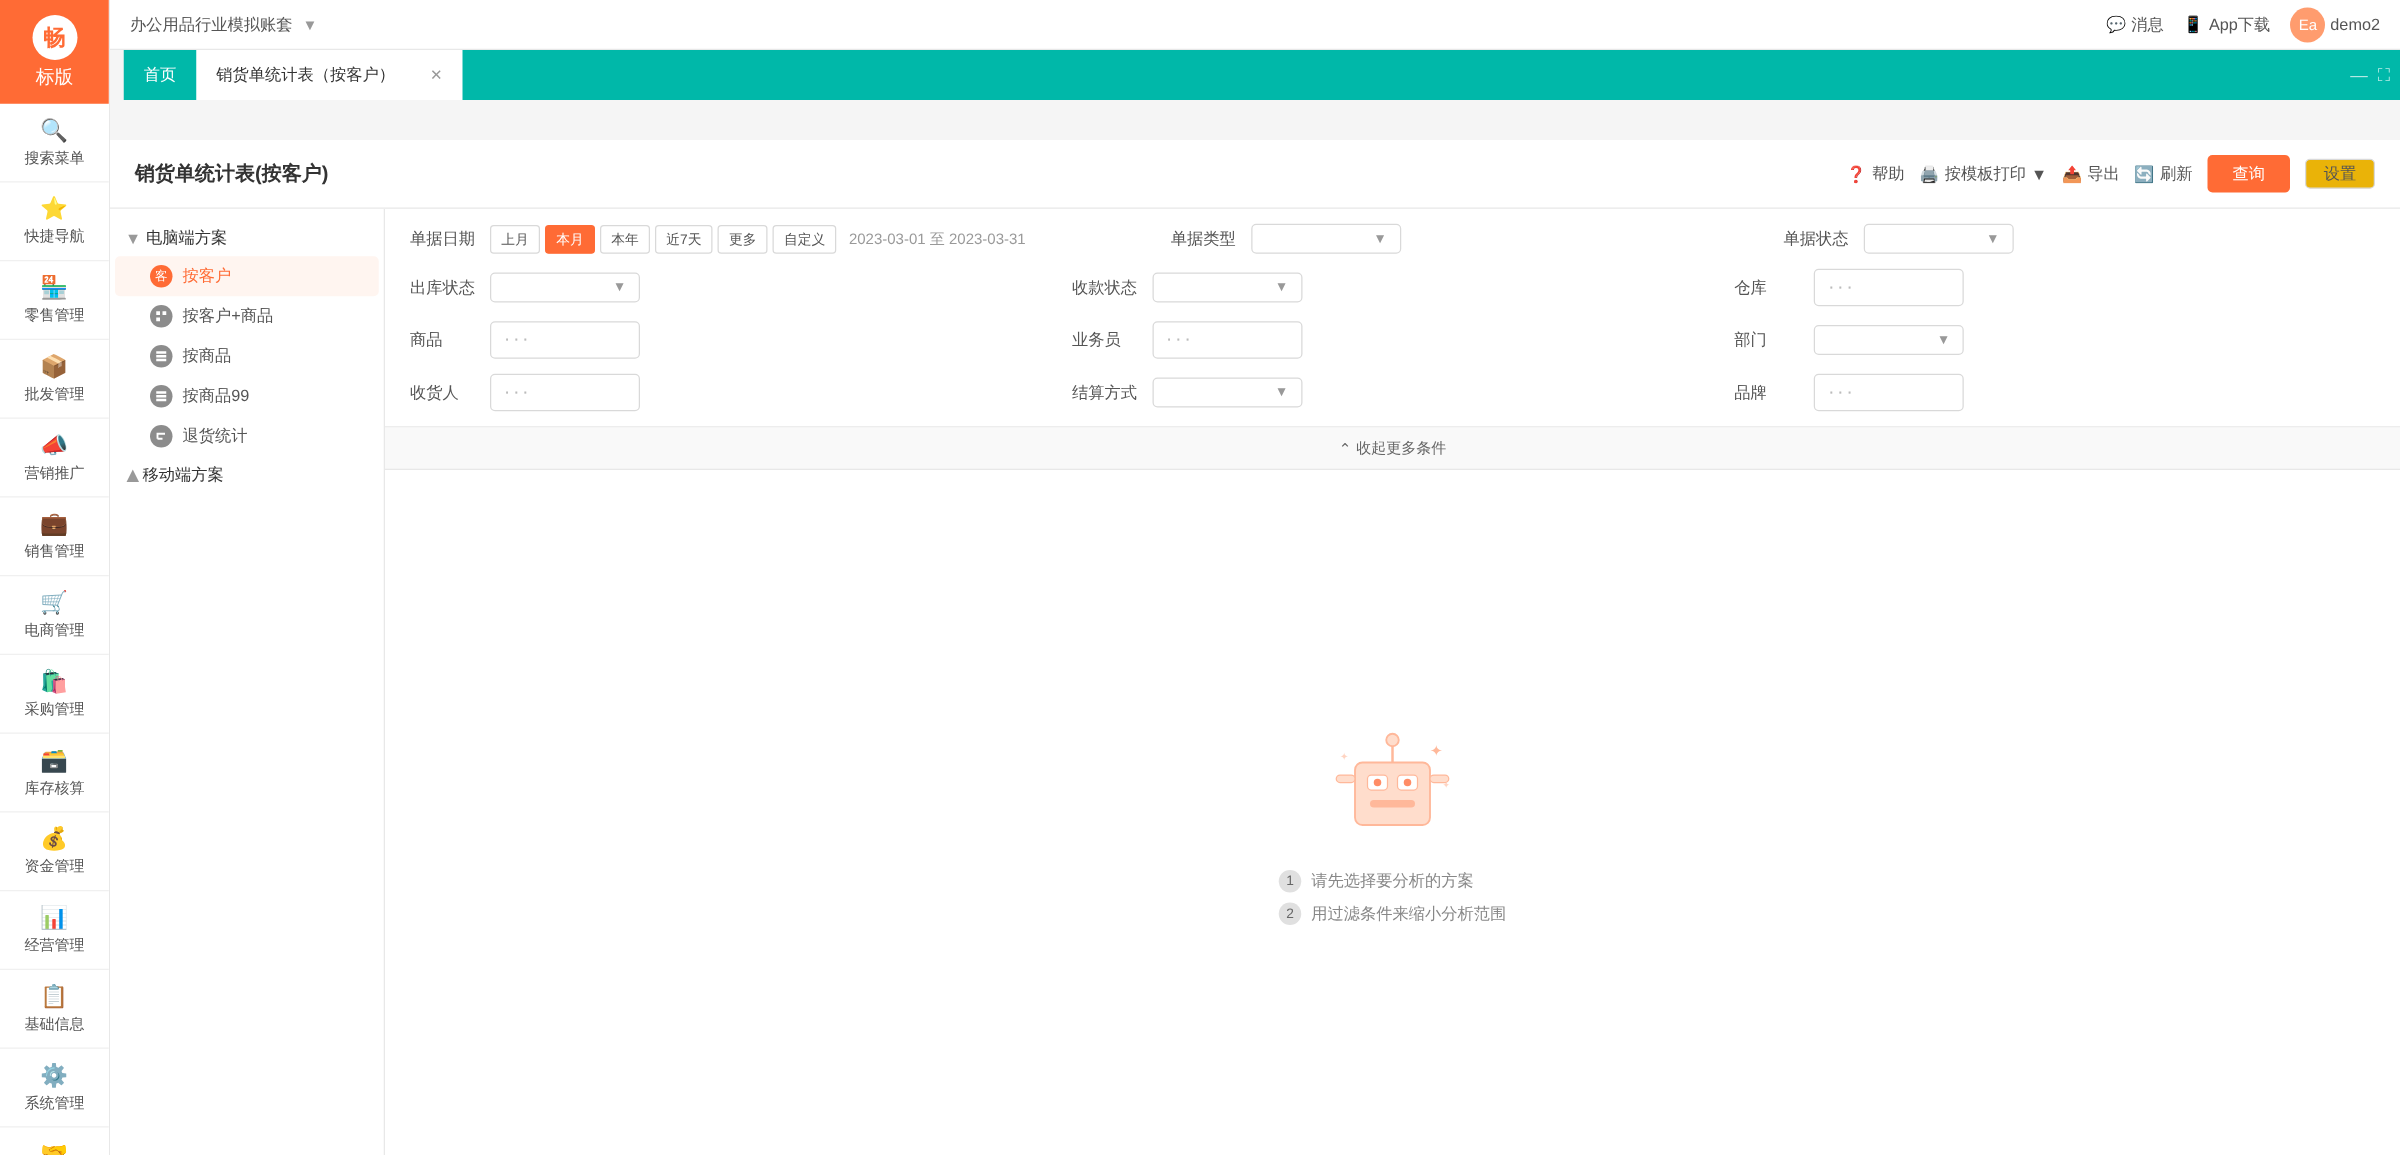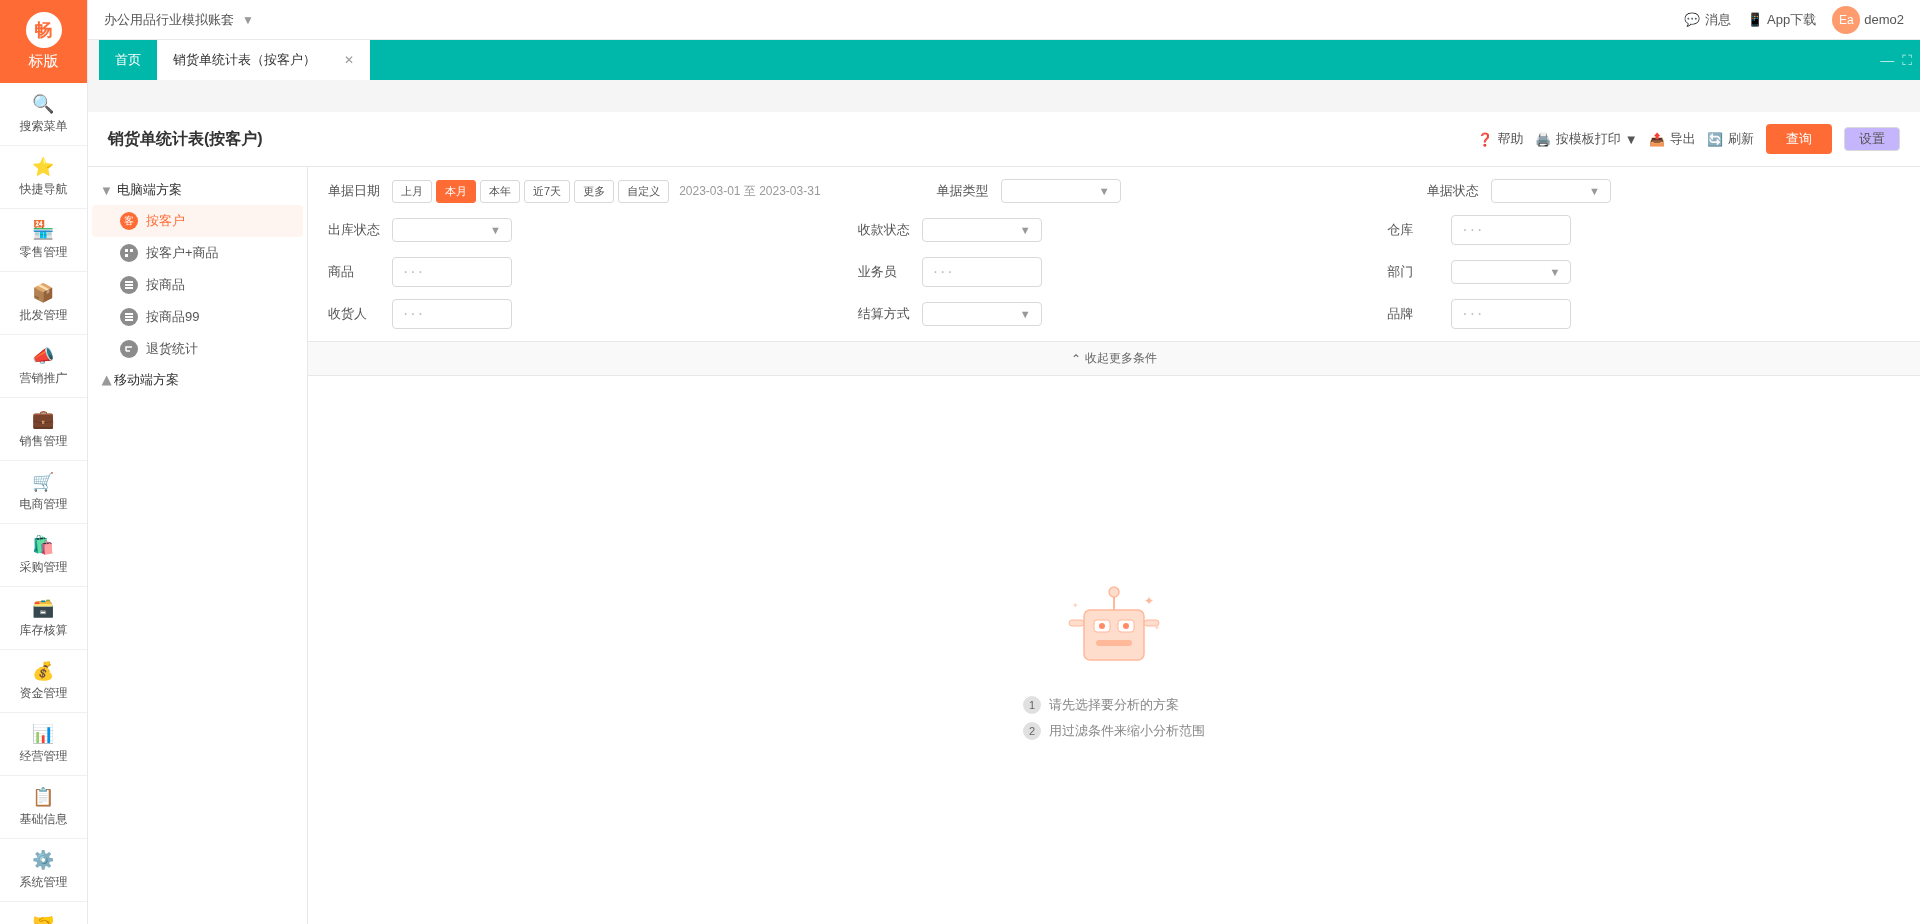--- a/index.html
+++ b/index.html
@@ -169,21 +169,21 @@
     .page-title-bar .title-actions .btn-query {
       background: #ff6b35;
       color: #fff;
       border: none;
       padding: 6px 20px;
       border-radius: 4px;
       cursor: pointer;
       font-size: 13px;
     }
     .page-title-bar .title-actions .btn-settings {
-      background: #c4b5fd;
+      background: #eab308;
       color: #555;
       border: 1px solid #d9d9d9;
       padding: 2px 14px;
       border-radius: 4px;
       cursor: pointer;
       font-size: 13px;
     }
 
     
     .content-body {

